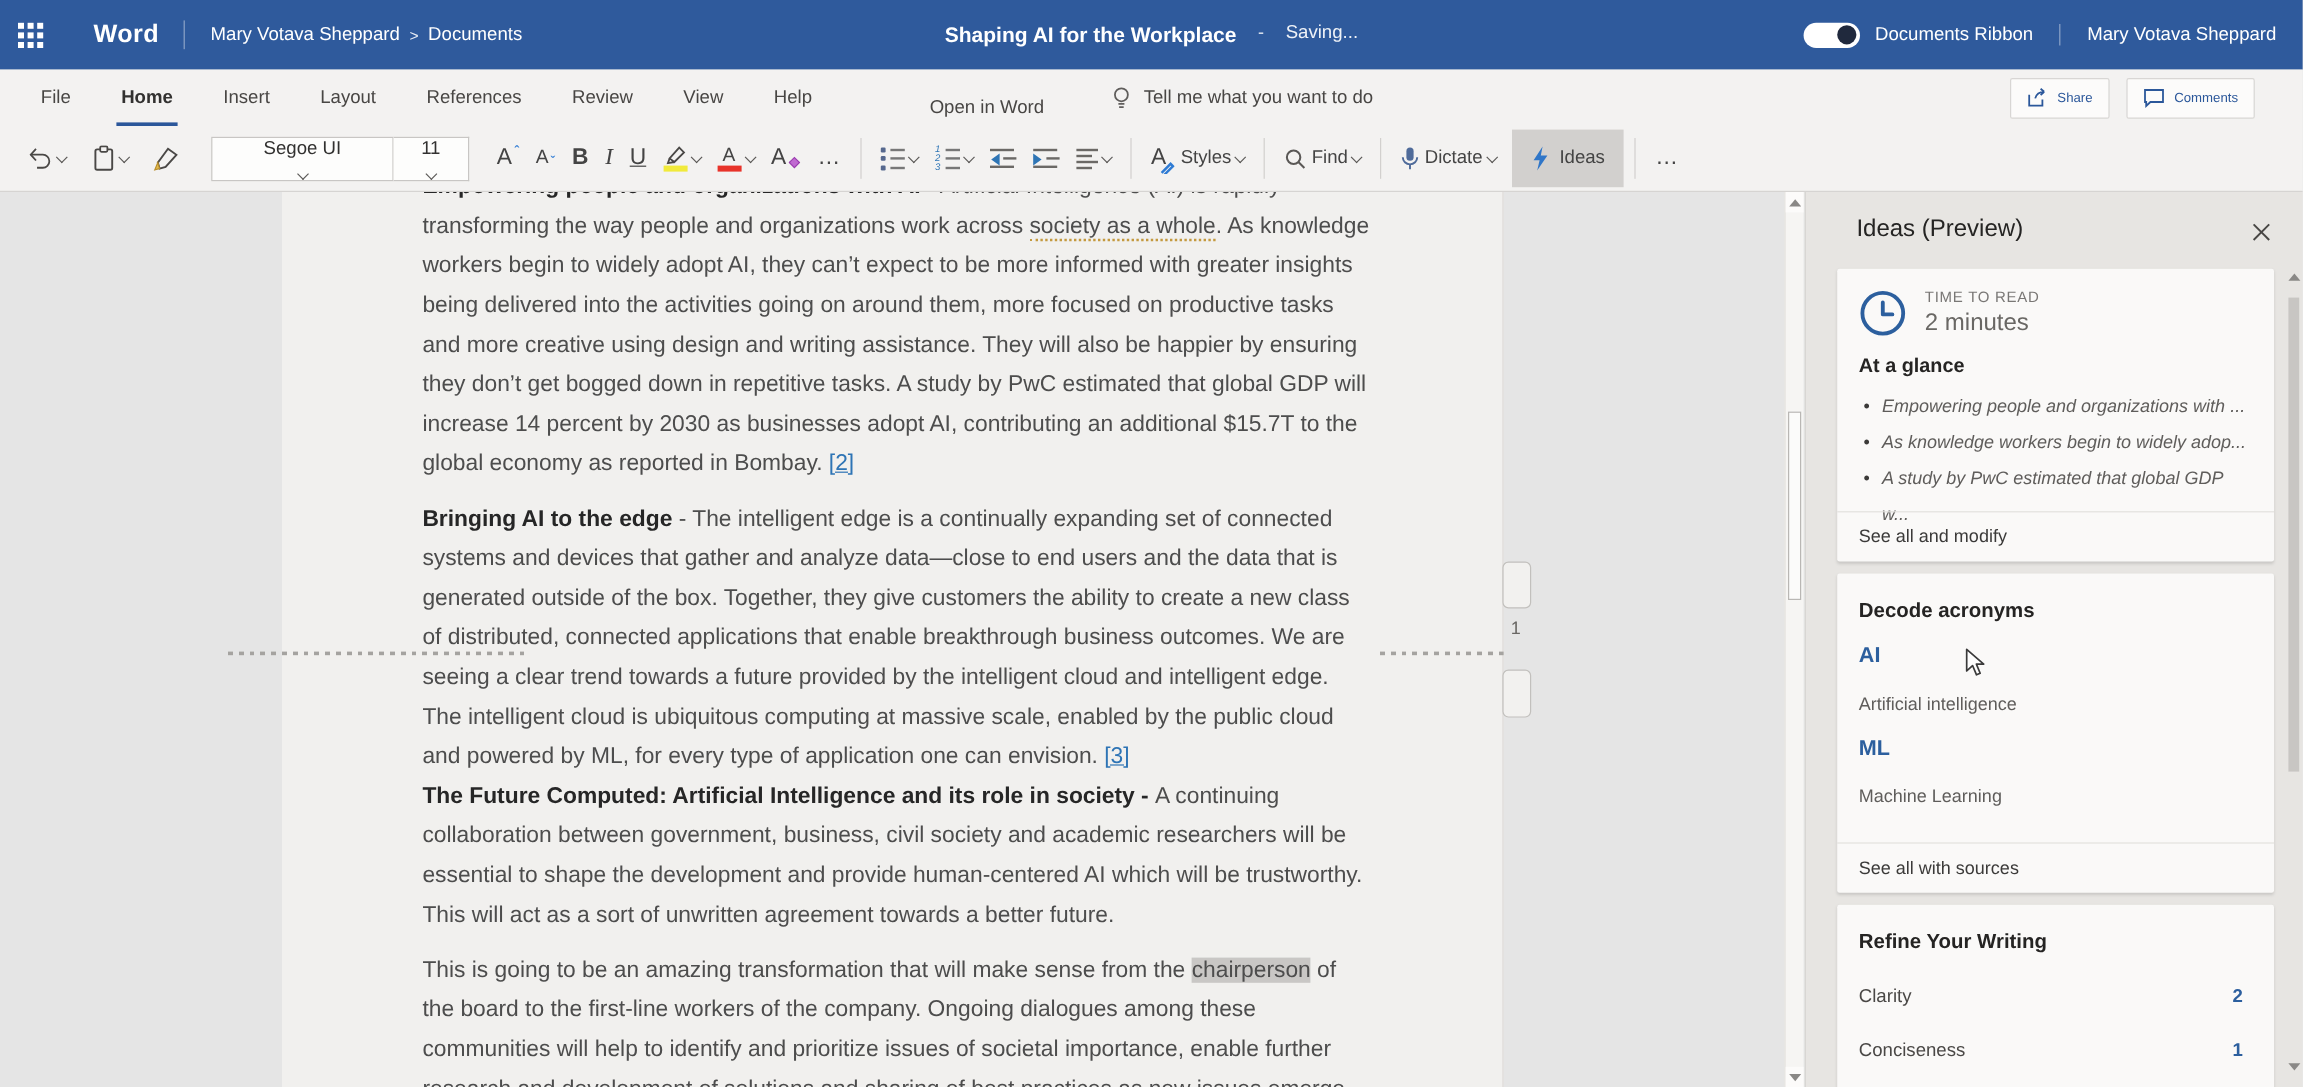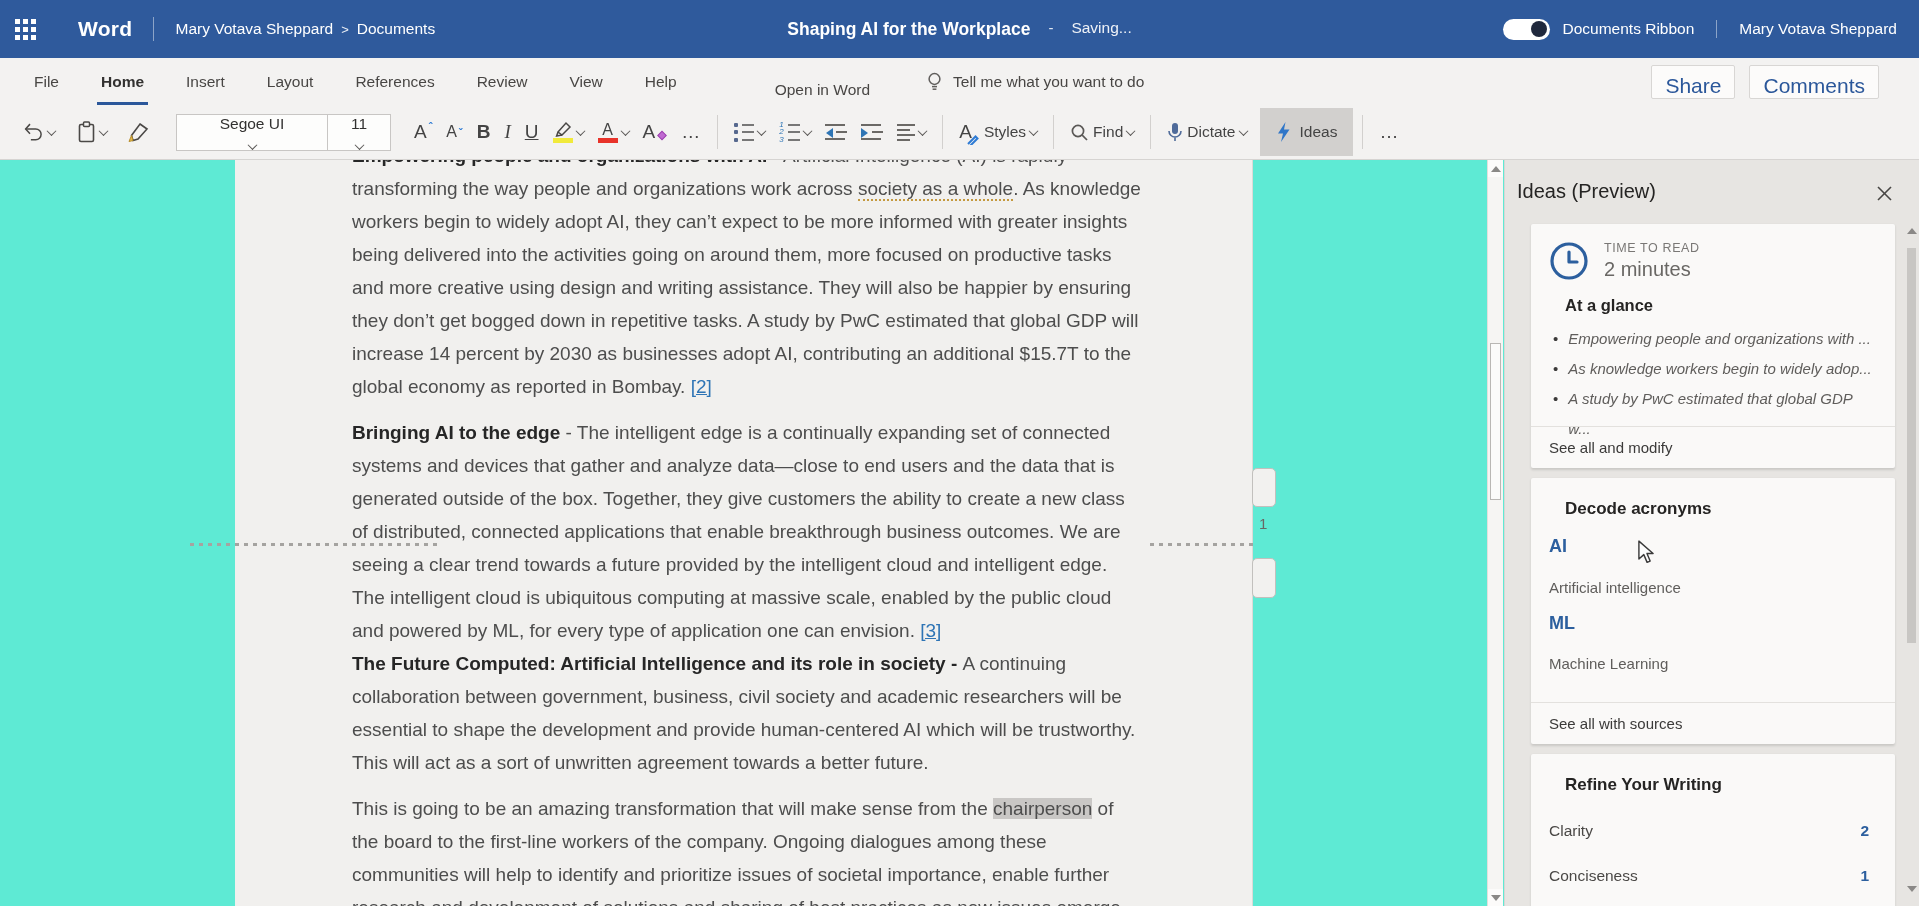--- a/index.html
+++ b/index.html
@@ -1,17 +1,17 @@
 <!DOCTYPE html>
 <html><head>
 <meta charset="utf-8">
 <style>
   * { margin:0; padding:0; box-sizing:border-box; }
   body { font-family:"Liberation Sans","DejaVu Sans",sans-serif; }
-  .app { position:relative; width:1919px; height:906px; overflow:hidden; background:#5eead4; }
+  .app { position:relative; width:1919px; height:906px; overflow:hidden; background:#e5e5e5; }
 
   
   .topbar { position:absolute; top:0; left:0; right:0; height:58px; background:#2f5a9c; display:flex; align-items:center; color:#fff; }
   .waffle { width:21px; height:21px; margin-left:15px; display:grid; grid-template-columns:repeat(3,5px); grid-template-rows:repeat(3,5px); gap:3px; cursor:pointer; }
   .waffle i { background:#fff; }
   .app-name { font-size:21px; font-weight:600; margin-left:42px; letter-spacing:.3px; }
   .tb-sep { width:1px; height:24px; background:rgba(255,255,255,.45); margin:0 21px; }
   .crumb { font-size:15.5px; display:flex; align-items:center; gap:8px; }
   .crumb .gt { font-size:13px; opacity:.9; }
   .tb-center { position:absolute; left:50%; transform:translateX(-50%); display:flex; gap:18px; }
@@ -25,21 +25,21 @@
   .tb-user { font-size:15.5px; margin-left:22px; padding-left:22px; border-left:1px solid rgba(255,255,255,.45); cursor:pointer; }
 
   
   .menubar { position:absolute; top:58px; left:0; right:0; height:47px; background:#f3f2f1; display:flex; align-items:stretch; }
   .tabs { display:flex; align-items:stretch; padding-left:30px; }
   .mtab { font-size:15.5px; color:#484644; display:flex; align-items:center; padding:0 4px; margin-right:34px; border-bottom:3px solid transparent; border-top:3px solid transparent; cursor:pointer; }
   .mtab.active { color:#323130; font-weight:600; border-bottom-color:#2b579a; }
   .open-word { font-size:15.5px; color:#484644; display:flex; align-items:center; margin-left:60px; cursor:pointer;margin-top:16px; }
   .tellme { display:flex; align-items:center; gap:10px; margin-left:56px; font-size:15.5px; color:#484644; cursor:pointer; }
   .mb-right { margin-left:auto; display:flex; align-items:center; gap:14px; margin-right:40px; }
-  .pill-btn { height:34px; background:#fcfbfa; border:1px solid #d8d6d4; border-radius:2px; display:flex; align-items:center; gap:8px; padding:0 13px; font-size:21px; color:#2b579a; cursor:pointer;flex-direction:column; }
+  .pill-btn { height:34px; background:#fcfbfa; border:1px solid #d8d6d4; border-radius:2px; display:flex; align-items:center; gap:8px; padding:0 13px; font-size:11px; color:#2b579a; cursor:pointer; }
 
   
   .ribbon { position:absolute; top:105px; left:0; right:0; height:55px; background:#f3f2f1; border-bottom:1px solid #d6d4d2; display:flex; align-items:center; padding-left:16px; }
   .rbtn { height:40px; display:flex; align-items:center; gap:4px; padding:0 7px; cursor:pointer; color:#4a4846; border-radius:2px; }
   .chev { width:7px; height:7px; border:solid #5a5856; border-width:0 1.4px 1.4px 0; transform:rotate(45deg) translate(-1px,-1px); display:inline-block; }
   .rsep { width:1px; height:34px; background:#d2d0ce; margin:0 9px; flex:none; }
   .glyph { font-size:19px; color:#444; }
   .glyph.b { font-weight:bold; }
   .glyph.i { font-style:italic; font-family:"Liberation Serif",serif; }
   .glyph.u { text-decoration:underline; }
@@ -92,30 +92,30 @@
   .vscroll-doc { position:absolute; left:1487px; top:0; bottom:0; width:16px; background:#f6f5f3; border-left:1px solid #e2e0dd; }
   .sb-btn { position:absolute; left:0; right:0; height:17px; display:flex; align-items:center; justify-content:center; background:#fcfbfa; cursor:pointer; }
   .sb-btn.up { top:0; }
   .sb-btn.down { bottom:0; }
   .tri-up { width:0; height:0; border-left:5px solid transparent; border-right:5px solid transparent; border-bottom:6px solid #8a8886; }
   .tri-down { width:0; height:0; border-left:5px solid transparent; border-right:5px solid transparent; border-top:6px solid #8a8886; }
   .doc-thumb { position:absolute; left:2px; width:11px; top:183px; height:157px; background:#fbfbfa; border:1px solid #b9b7b4; cursor:pointer; }
 
   
   .panel { position:absolute; left:1504px; top:0; right:0; bottom:0; background:#e7e5e2; border-left:1px solid #d8d6d3; }
-  .panel-title { position:absolute; top:20px; left:12px; font-size:20px; color:#252423; }
+  .panel-title { position:absolute; top:20px; left:42px; font-size:20px; color:#252423; }
   .panel-close { position:absolute; top:22px; right:24px; width:22px; height:22px; display:flex; align-items:center; justify-content:center; cursor:pointer; }
   .card { position:absolute; left:26px; width:364px; background:#faf9f8; border-radius:2px; box-shadow:0 1.2px 2.6px rgba(0,0,0,.13); }
   .card1 { top:64px; height:244px; }
   .card2 { top:318px; height:266px; }
   .card3 { top:594px; height:312px; }
   .ttr { display:flex; align-items:center; gap:15px; padding:17px 18px 0; }
   .ttr-label { font-size:12.5px; letter-spacing:.6px; color:#797775; }
   .ttr-value { font-size:20px; color:#696764; margin-top:3px; }
-  .card-h { font-size:16.5px; font-weight:600; color:#252423; padding:0 34px; }
+  .card-h { font-size:16.5px; font-weight:600; color:#252423; padding:0 18px; }
   .card1 .card-h { margin-top:15px; }
   .glance-list { list-style:none; margin-top:9px; padding:0 18px 0 22px; }
   .glance-list li { font-size:15px; font-style:italic; color:#5f5d5b; line-height:30px; display:flex; gap:10px; }
   .glance-list li:before { content:"•"; font-style:normal; color:#3b3a39; }
   .card-action { position:absolute; bottom:0; left:0; right:0; height:42px; border-top:1px solid #e3e1de; display:flex; align-items:center; padding-left:18px; font-size:15px; color:#3b3a39; cursor:pointer; }
   .card2 .card-h, .card3 .card-h { padding-top:21px; font-size:17px; }
   .acr { padding:0 18px; }
   .acr .abbr { font-size:18px; font-weight:600; color:#2c5f9e; margin-top:17px; line-height:1.2; cursor:pointer; }
   .acr .def { font-size:15px; color:#5f5d5b; margin-top:21px; }
   .refine-row { display:flex; justify-content:space-between; align-items:center; padding:0 26px 0 18px; margin-top:27px; cursor:pointer; }

